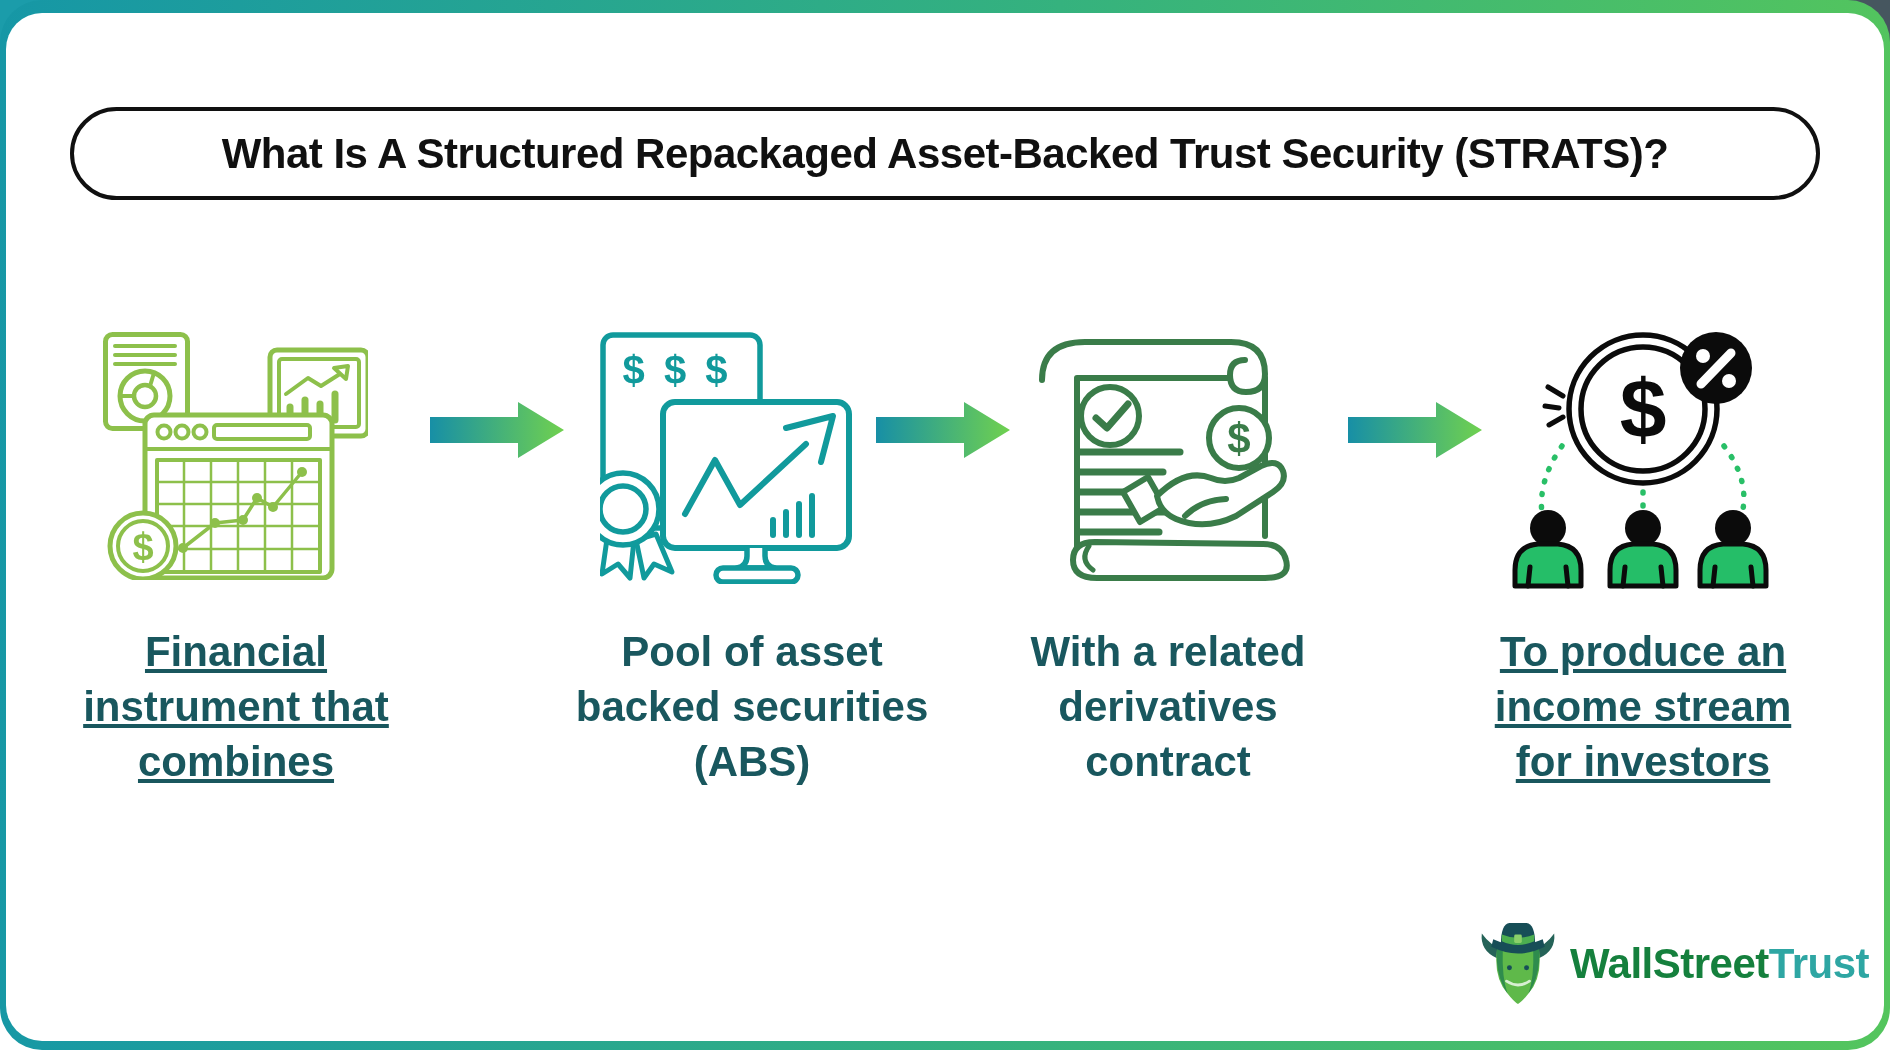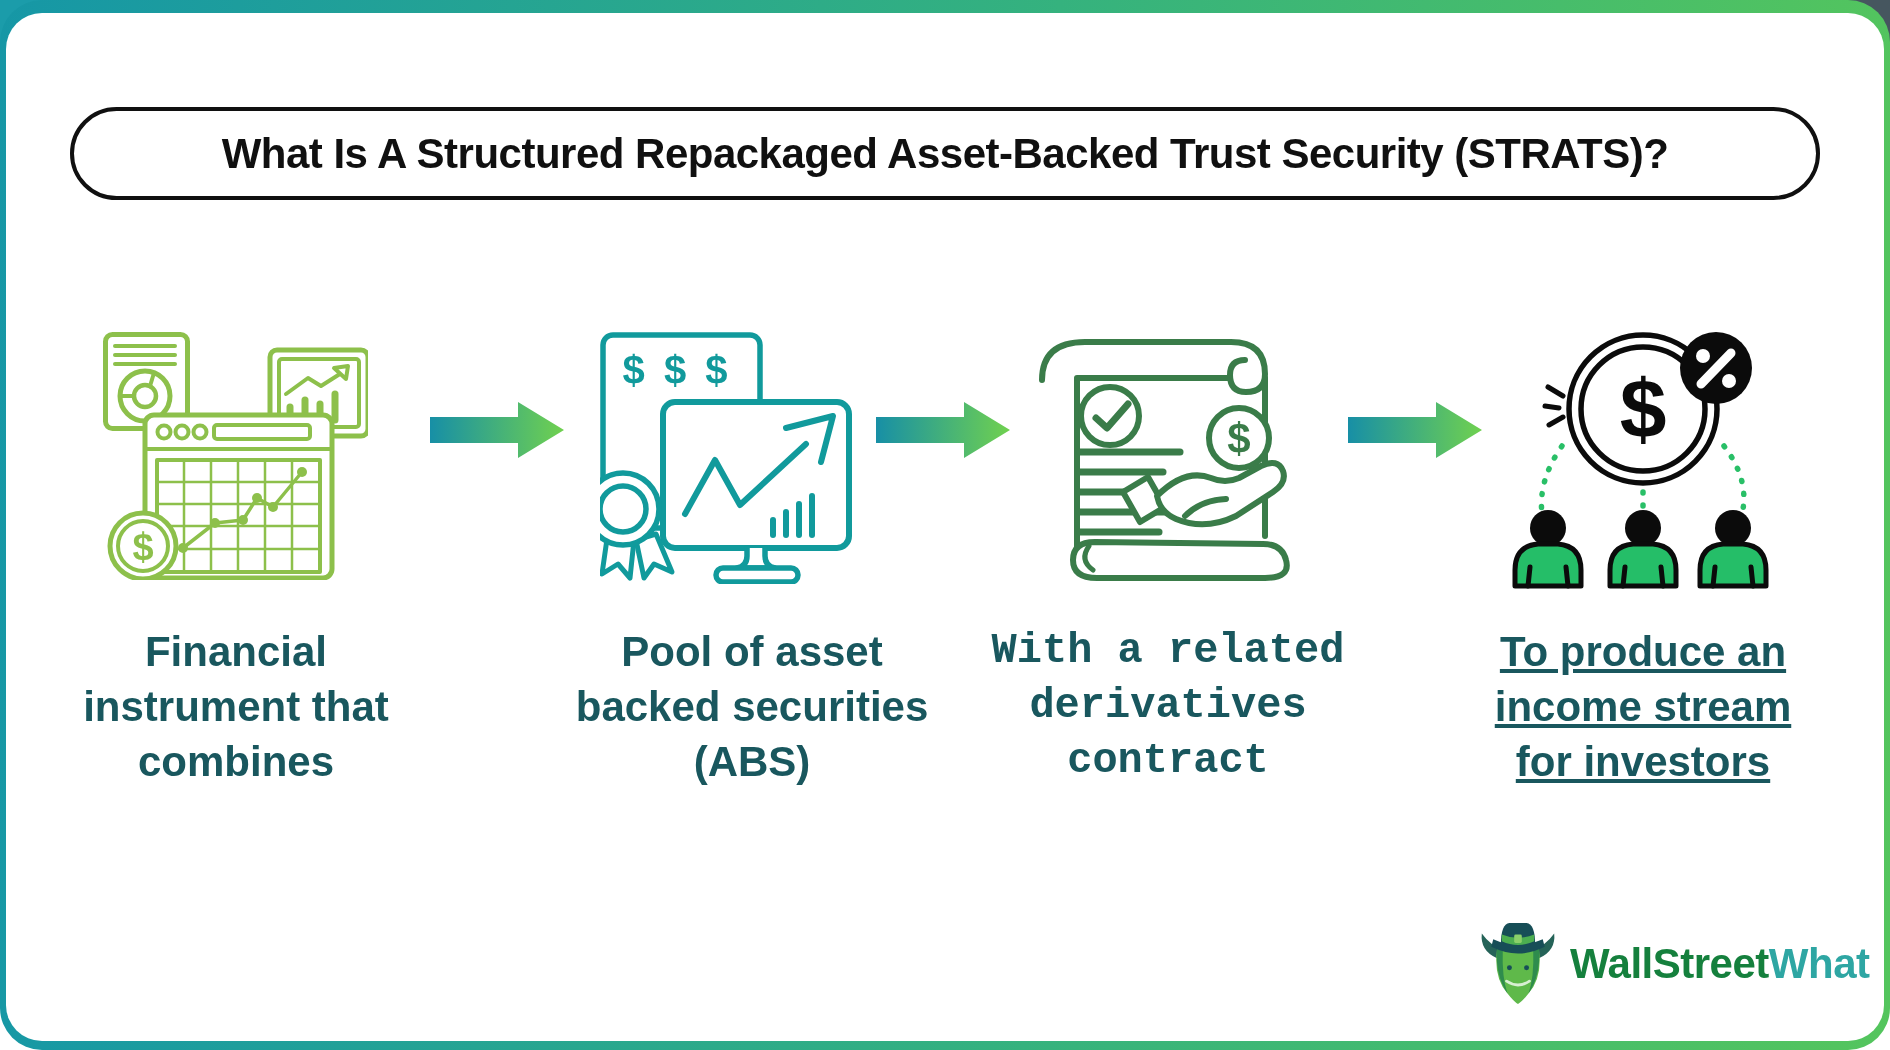--- a/index.html
+++ b/index.html
@@ -223,27 +223,27 @@
         <circle cx="143" cy="198" r="18" fill="#0b0b0b" stroke="none"></circle>
         <path d="M 110,256 L 110,240 Q 110,216 133,214 L 153,214 Q 176,216 176,240 L 176,256 Z" fill="#25be68" stroke="#0b0b0b" stroke-width="5"></path>
         <path d="M 123,256 L 125,237 M 163,256 L 161,237" stroke="#0b0b0b" stroke-width="5"></path>
         <circle cx="233" cy="198" r="18" fill="#0b0b0b" stroke="none"></circle>
         <path d="M 200,256 L 200,240 Q 200,216 223,214 L 243,214 Q 266,216 266,240 L 266,256 Z" fill="#25be68" stroke="#0b0b0b" stroke-width="5"></path>
         <path d="M 213,256 L 215,237 M 253,256 L 251,237" stroke="#0b0b0b" stroke-width="5"></path>
       </g>
     </svg>
   </div>
 
-  <div class="step-label" style="left:36px;">Financial
+  <div class="step-label" style="left:36px;text-decoration:underline;">Financial
 instrument that
 combines</div>
   <div class="step-label" style="left:552px;">Pool of asset
 backed securities
 (ABS)</div>
-  <div class="step-label" style="left:968px;font-family:Liberation Mono, monospace;">With a related
+  <div class="step-label" style="left:968px;">With a related
 derivatives
 contract</div>
   <div class="step-label" style="left:1443px;text-decoration:underline;">To produce an
 income stream
 for investors</div>
 
   <div class="logo">
     <svg width="80" height="84" viewBox="0 0 84 88">
 
       <path d="M 20,38 Q 2,30 4,12 Q 14,26 26,28 L 30,42 Z" fill="#256358"></path>
@@ -256,17 +256,17 @@
       <path d="M 30,62 Q 42,70 54,62" stroke="#d8efd2" stroke-width="3" fill="none" stroke-linecap="round"></path>
       <circle cx="33" cy="48" r="2.6" fill="#174e57"></circle>
       <circle cx="51" cy="48" r="2.6" fill="#174e57"></circle>
 
       <path d="M 24,24 Q 24,2 33,1 L 51,1 Q 60,2 60,24 Q 42,31 24,24 Z" fill="#174e57"></path>
       <path d="M 14,26 Q 42,40 70,26 L 68,18 Q 42,30 16,18 Z" fill="#174e57"></path>
       <path d="M 25,20 Q 42,28 59,20 L 59,13 Q 42,20 25,13 Z" fill="#4caf50"></path>
       <rect x="38" y="13" width="8" height="9" rx="1.5" fill="#8bd06a"></rect>
     </svg>
     <div class="logo-text">
-      <span class="p1">WallStreet</span><span class="p2">What</span>
+      <span class="p1">WallStreet</span><span class="p2">Trust</span>
     </div>
   </div>
 
 </div>
 
 </body></html>

